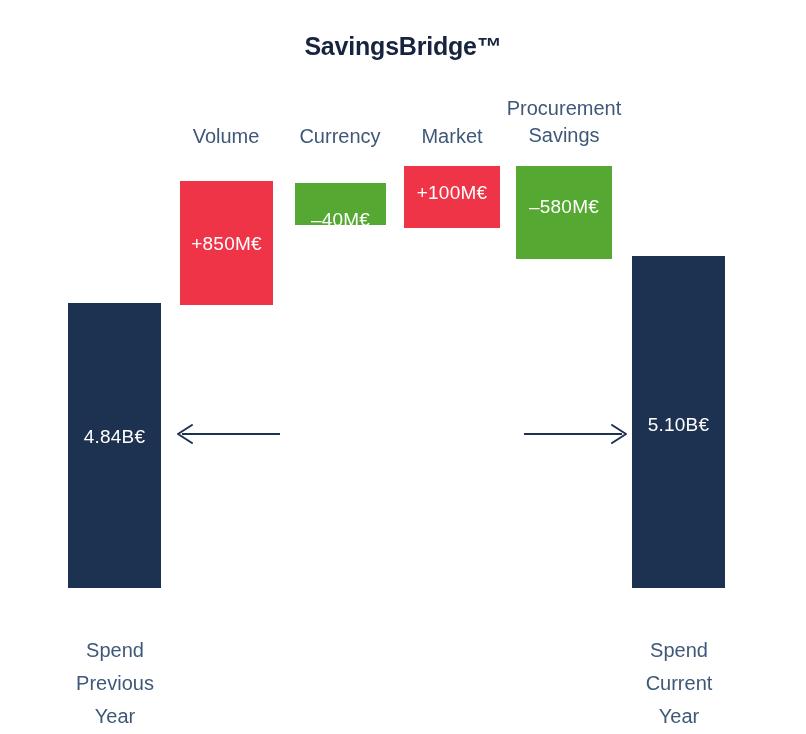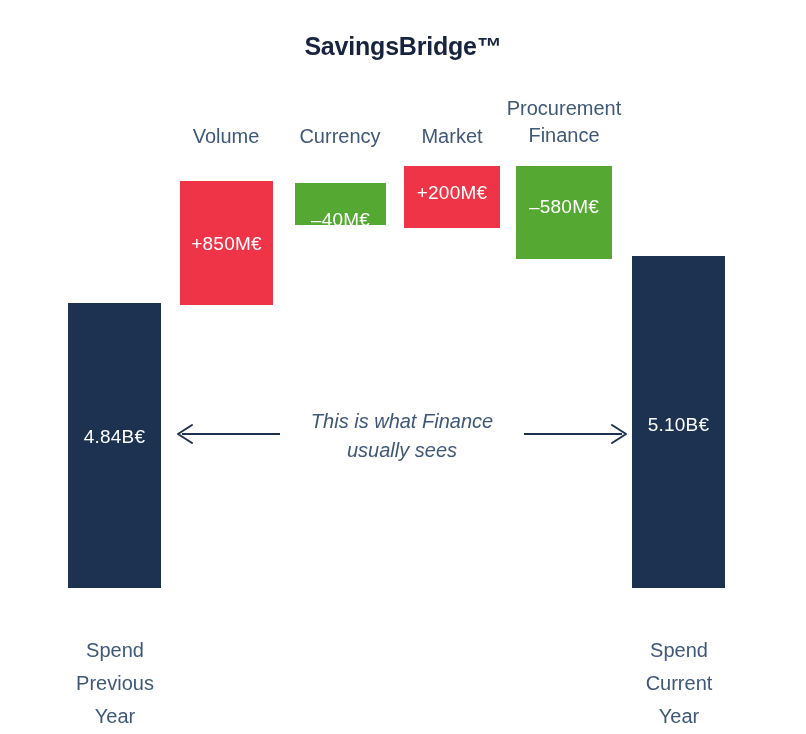--- a/index.html
+++ b/index.html
@@ -139,53 +139,51 @@
 <body>
 
 <div id="canvas">
 
   <div id="chart-title">SavingsBridge™</div>
 
   <div class="step-caption" id="caption-currency">Currency</div>
   <div class="step-caption" id="caption-volume">Volume</div>
   <div class="step-caption" id="caption-market">Market</div>
   <div class="step-caption" id="caption-procurement">Procurement
-Finance</div>
+Savings</div>
 
   <div class="bar" id="bar-prev">
     <div class="bar-label">4.84B€</div>
   </div>
 
   <div class="bar" id="bar-volume">
     <div class="bar-label">+850M€</div>
   </div>
 
   <div class="bar" id="bar-currency">
     <div class="bar-label">–40M€</div>
   </div>
 
   <div class="bar" id="bar-market">
-    <div class="bar-label">+200M€</div>
+    <div class="bar-label">+100M€</div>
   </div>
 
   <div class="bar" id="bar-procurement">
     <div class="bar-label">–580M€</div>
   </div>
 
   <div class="bar" id="bar-curr">
     <div class="bar-label">5.10B€</div>
   </div>
 
   <svg class="annotation-arrow" id="arrow-left" width="112" height="28">
     <line x1="10" y1="14" x2="108" y2="14" stroke="#1d3150" stroke-width="2"></line>
     <polyline points="20,5 6,14 20,23" fill="none" stroke="#1d3150" stroke-width="2" stroke-linecap="round" stroke-linejoin="round"></polyline>
   </svg>
 
-  <div id="annotation-text">This is what Finance
-usually sees</div>
 
   <svg class="annotation-arrow" id="arrow-right" width="112" height="28">
     <line x1="4" y1="14" x2="102" y2="14" stroke="#1d3150" stroke-width="2"></line>
     <polyline points="92,5 106,14 92,23" fill="none" stroke="#1d3150" stroke-width="2" stroke-linecap="round" stroke-linejoin="round"></polyline>
   </svg>
 
   <div class="axis-caption" id="axis-caption-prev">Spend
 Previous
 Year</div>
   <div class="axis-caption" id="axis-caption-curr">Spend

